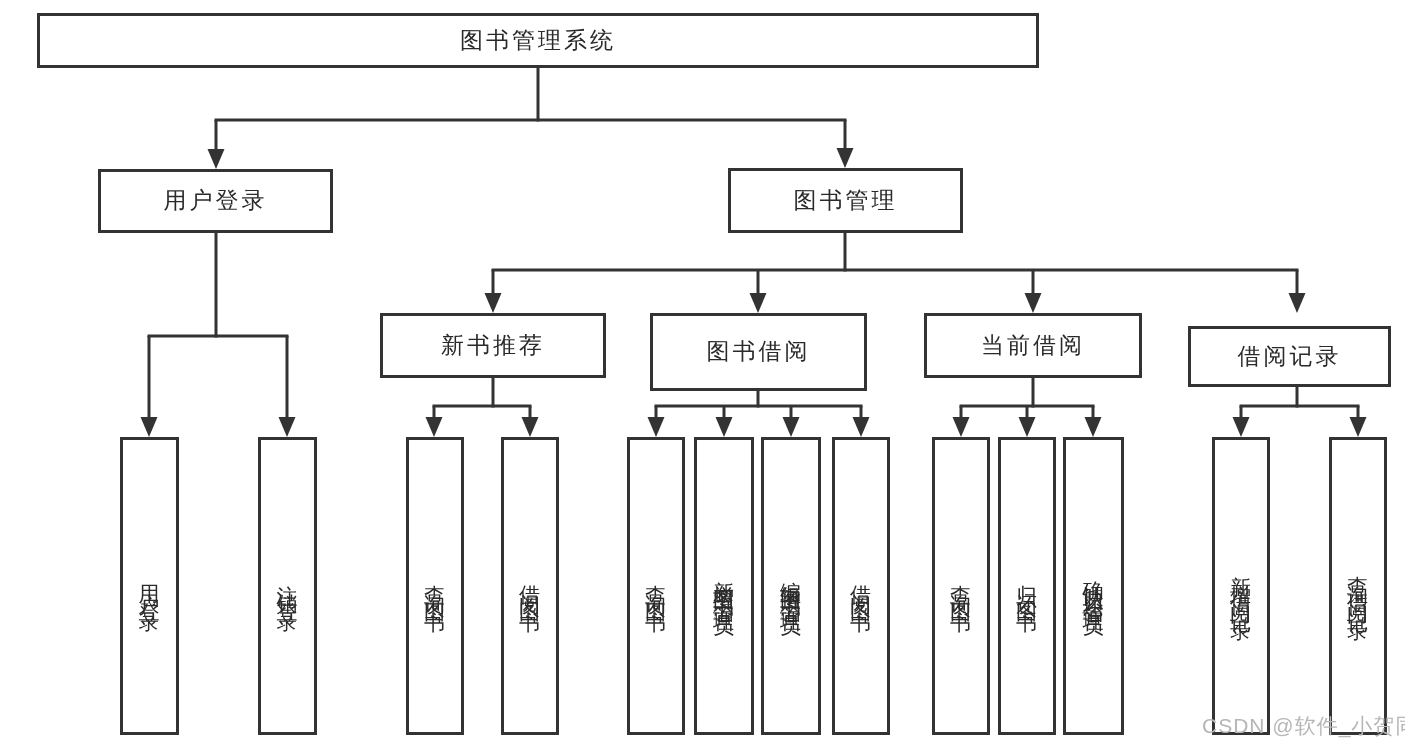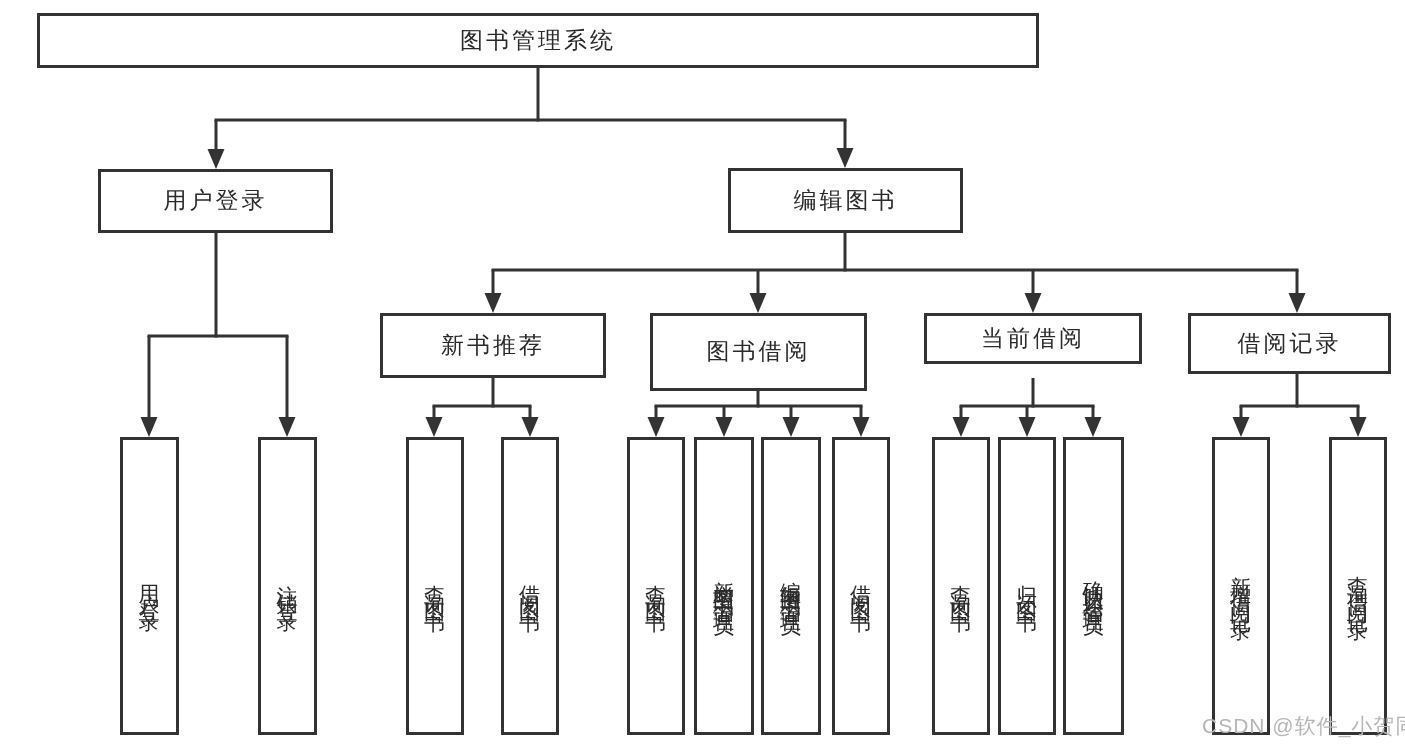--- a/index.html
+++ b/index.html
@@ -117,33 +117,33 @@
   </svg>
 
   <div class="node h" style="left:21px;top:13px;width:1002px;height:55px">
     <span>图书管理系统</span>
   </div>
 
   <div class="node h" style="left:82px;top:169px;width:235px;height:64px">
     <span>用户登录</span>
   </div>
   <div class="node h" style="left:712px;top:168px;width:235px;height:65px">
-    <span>编辑图书</span>
+    <span>图书管理</span>
   </div>
 
   <div class="node h" style="left:364px;top:313px;width:226px;height:65px">
     <span>新书推荐</span>
   </div>
   <div class="node h" style="left:634px;top:313px;width:217px;height:78px">
     <span>图书借阅</span>
   </div>
-  <div class="node h" style="left:908px;top:313px;width:218px;height:51px">
+  <div class="node h" style="left:908px;top:313px;width:218px;height:65px">
     <span>当前借阅</span>
   </div>
-  <div class="node h" style="left:1172px;top:313px;width:203px;height:61px">
+  <div class="node h" style="left:1172px;top:326px;width:203px;height:61px">
     <span>借阅记录</span>
   </div>
 
   <div class="node v" style="left:104px;top:437px;width:59px;height:298px">
     <span>用户登录</span>
   </div>
   <div class="node v" style="left:242px;top:437px;width:59px;height:298px">
     <span>注销登录</span>
   </div>
 

